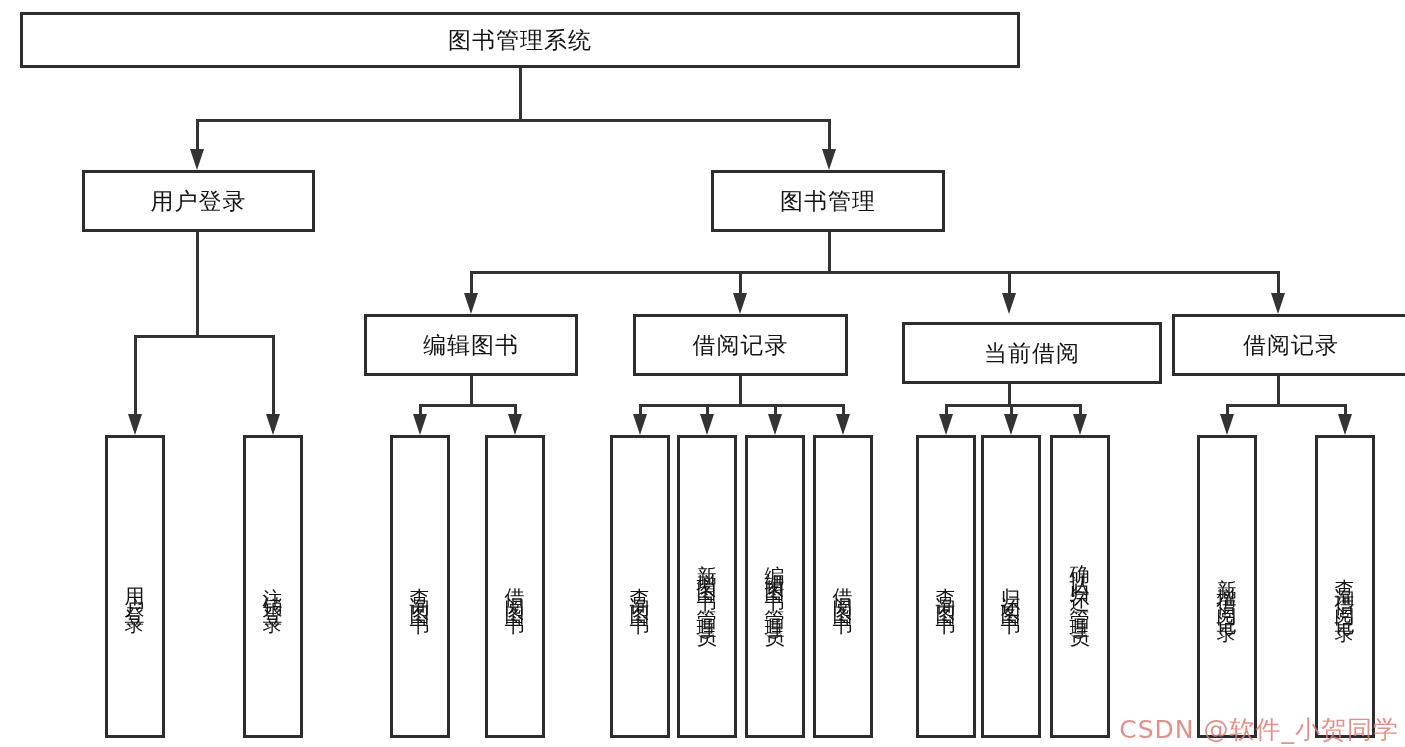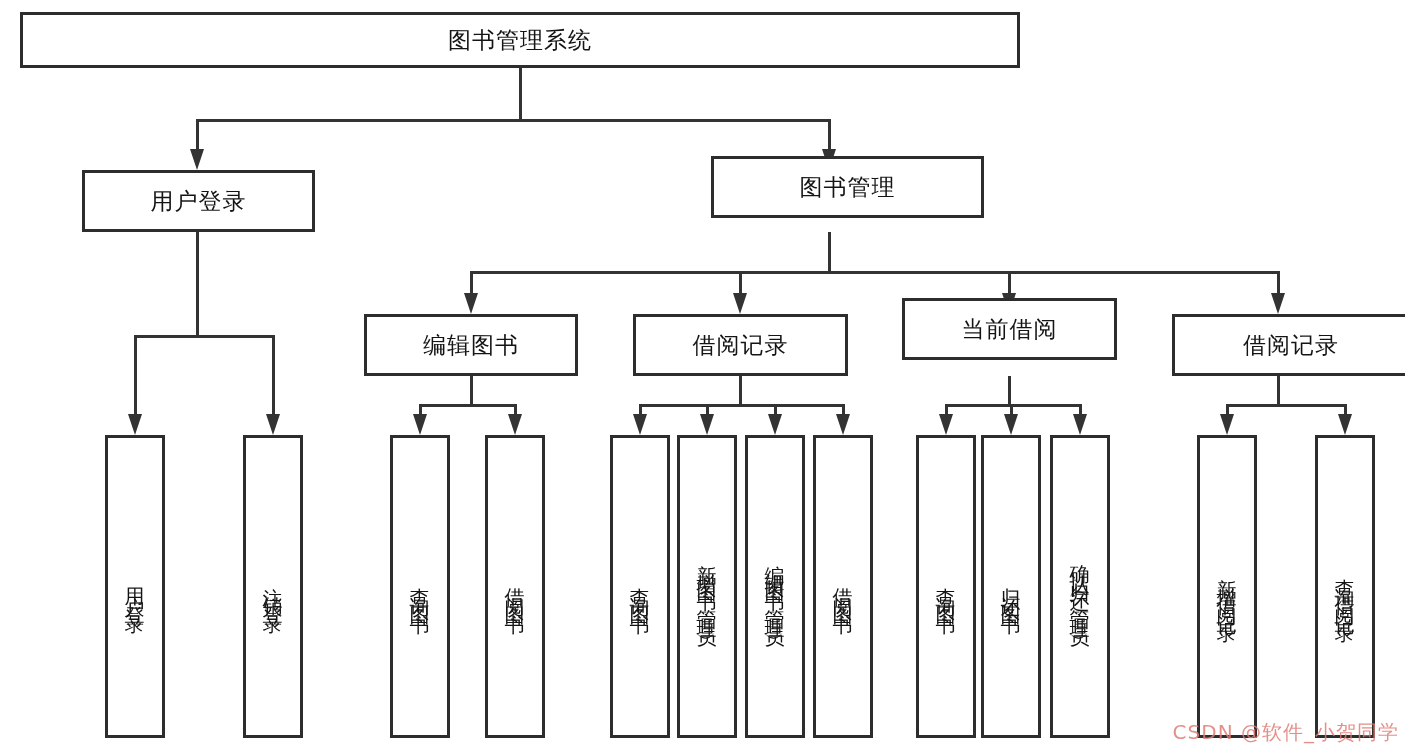--- a/index.html
+++ b/index.html
@@ -44,21 +44,21 @@
     width: 0; height: 0;
     border-left: 7px solid transparent;
     border-right: 7px solid transparent;
     border-top: 21px solid #333333;
     z-index: 1;
   }
   .watermark {
     position: absolute;
     right: 6px;
     bottom: 1px;
-    font-size: 20px;
+    font-size: 25px;
     color: rgba(222, 125, 117, 0.85);
     letter-spacing: 1px;
     z-index: 5;
     white-space: nowrap;
   }
 </style>
 </head>
 <body>
 
 <div class="canvas">
@@ -66,21 +66,21 @@
   <div class="box" style="left:20px; top:12px; width:1000px; height:56px;">图书管理系统</div>
 
   <div class="vline" style="left:519px; top:68px; height:53px;"></div>
   <div class="hline" style="left:197px; top:119px; width:634px;"></div>
   <div class="vline" style="left:196px; top:119px; height:34px;"></div>
   <div class="arrow" style="left:190px; top:149px;"></div>
   <div class="vline" style="left:828px; top:119px; height:34px;"></div>
   <div class="arrow" style="left:822px; top:149px;"></div>
 
   <div class="box" style="left:82px; top:170px; width:233px; height:62px;">用户登录</div>
-  <div class="box" style="left:711px; top:156px; width:273px; height:62px;text-align:right;">图书管理</div>
+  <div class="box" style="left:711px; top:170px; width:234px; height:62px;text-align:right;">图书管理</div>
 
   <div class="vline" style="left:196px; top:232px; height:105px;"></div>
   <div class="hline" style="left:134px; top:335px; width:141px;"></div>
   <div class="vline" style="left:134px; top:335px; height:82px;"></div>
   <div class="arrow" style="left:128px; top:414px;"></div>
   <div class="vline" style="left:272px; top:335px; height:82px;"></div>
   <div class="arrow" style="left:266px; top:414px;"></div>
 
   <div class="vline" style="left:828px; top:232px; height:41px;"></div>
   <div class="hline" style="left:470px; top:271px; width:810px;"></div>
@@ -88,21 +88,21 @@
   <div class="arrow" style="left:464px; top:293px;"></div>
   <div class="vline" style="left:739px; top:271px; height:25px;"></div>
   <div class="arrow" style="left:733px; top:293px;"></div>
   <div class="vline" style="left:1008px; top:271px; height:25px;"></div>
   <div class="arrow" style="left:1002px; top:293px;"></div>
   <div class="vline" style="left:1277px; top:271px; height:25px;"></div>
   <div class="arrow" style="left:1271px; top:293px;"></div>
 
   <div class="box" style="left:364px; top:314px; width:214px; height:62px;">编辑图书</div>
   <div class="box" style="left:633px; top:314px; width:215px; height:62px;">借阅记录</div>
-  <div class="box" style="left:902px; top:298px; width:215px; height:62px;">当前借阅</div>
+  <div class="box" style="left:902px; top:322px; width:260px; height:62px;">当前借阅</div>
   <div class="box" style="left:1172px; top:314px; width:238px; height:62px;">借阅记录</div>
 
   <div class="vline" style="left:470px; top:376px; height:31px;"></div>
   <div class="hline" style="left:419px; top:404px; width:98px;"></div>
   <div class="vline" style="left:419px; top:404px; height:13px;"></div>
   <div class="arrow" style="left:413px; top:414px;"></div>
   <div class="vline" style="left:514px; top:404px; height:13px;"></div>
   <div class="arrow" style="left:508px; top:414px;"></div>
 
   <div class="vline" style="left:739px; top:376px; height:31px;"></div>

